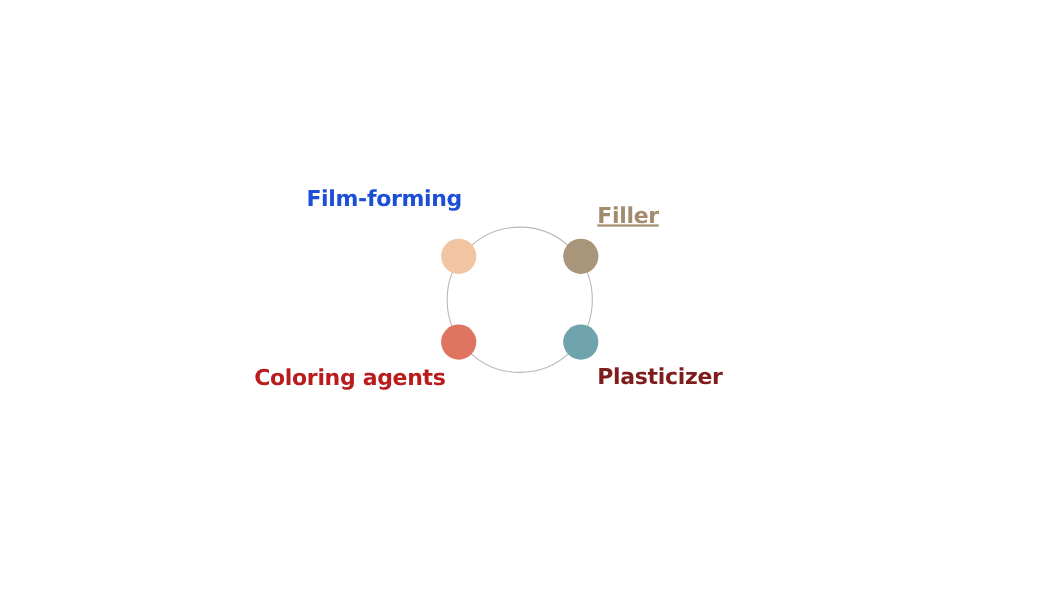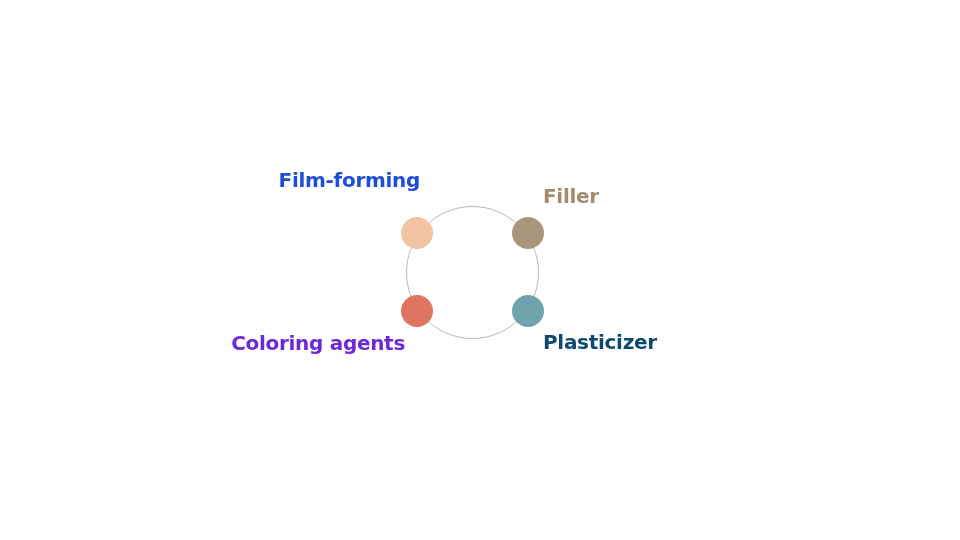--- a/index.html
+++ b/index.html
@@ -28,18 +28,18 @@
 
   <div class="dot" style="left:401px;top:217px;background:#f2c4a1;"></div>
   <div class="dot" style="left:512px;top:217px;background:#a9957a;"></div>
   <div class="dot" style="left:401px;top:295px;background:#df7561;"></div>
   <div class="dot" style="left:512px;top:295px;background:#6fa3ad;"></div>
 
   <div class="label right-align" style="right:540px;top:167px;color:#1d4ed8;">
     <div>Film-forming</div>
   </div>
 
-  <div class="label" style="left:543px;top:183px;color:#a38c6d;">Filler</div>
+  <div class="label" style="left:543px;top:183px;color:#a38c6d;text-decoration:underline;">Filler</div>
 
-  <div class="label right-align" style="right:555px;top:330px;color:#6d28d9;">Coloring agents</div>
+  <div class="label right-align" style="right:555px;top:330px;color:#b91c1c;">Coloring agents</div>
 
-  <div class="label" style="left:543px;top:329px;color:#0c4a6e;">Plasticizer</div>
+  <div class="label" style="left:543px;top:329px;color:#7f1d1d;">Plasticizer</div>
 </div>
 
 </body></html>

